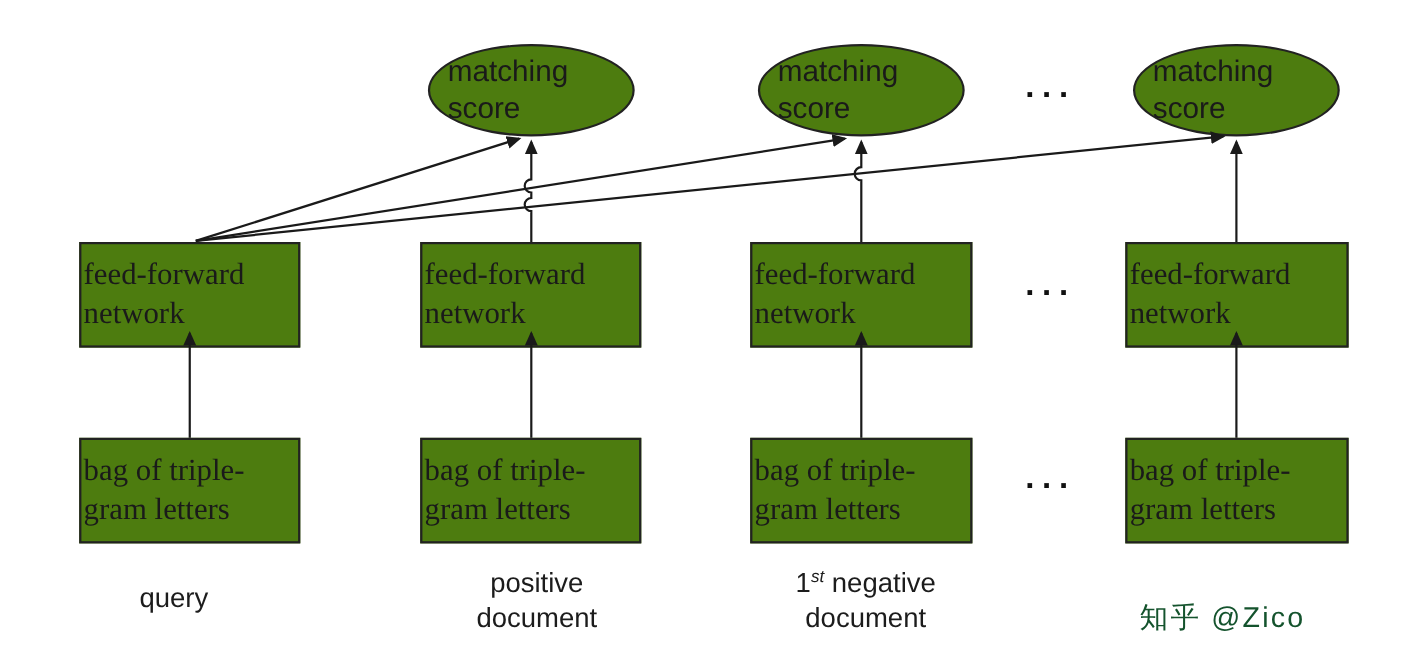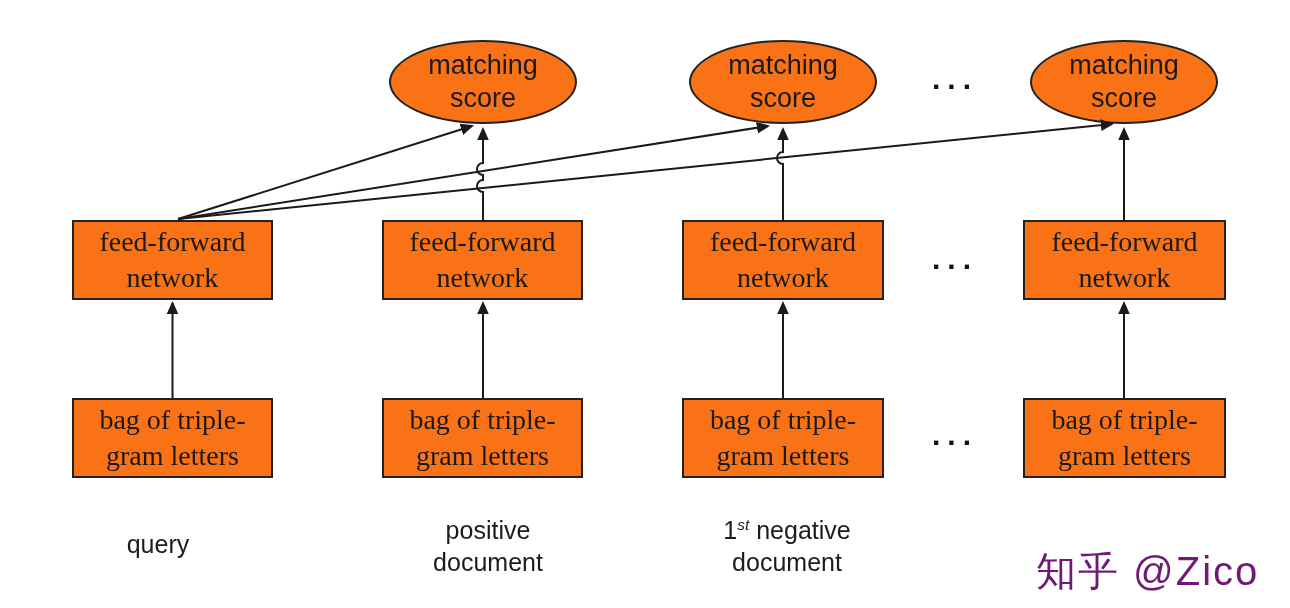--- a/index.html
+++ b/index.html
@@ -3,43 +3,43 @@
 <meta charset="utf-8">
 <style>
   html,body{margin:0;padding:0;background:#fff;}
   .canvas{
     position:relative;width:1290px;height:608px;background:#ffffff;
     overflow:hidden;font-family:"Liberation Sans",sans-serif;color:#1a1a1a;
   }
   .edges{position:absolute;left:0;top:0;width:1290px;height:608px;z-index:3;}
   .node{
     position:absolute;display:flex;align-items:center;justify-content:center;
-    text-align:center;box-sizing:border-box;background:#f97316;z-index:2;
+    text-align:left;box-sizing:border-box;background:#4d7c0f;z-index:2;
   }
   .box{
-    border:2px solid #222;height:80px;
+    border:2px solid #222;height:96px;
     font-family:"Liberation Serif",serif;font-size:28px;line-height:36px;
     padding:0 2px;
   }
   .ellipse{
     border:2px solid #222;border-radius:50%;width:188px;height:84px;
     font-size:27px;line-height:33px;padding:0 16px;
   }
   .caption{
     position:absolute;text-align:center;font-size:25px;line-height:32px;
     z-index:4;color:#1c1c1c;
   }
   .caption sup{font-size:62%;line-height:0;font-style:italic;}
   .dots{
     position:absolute;width:100px;text-align:center;font-size:30px;
     font-weight:bold;letter-spacing:7px;line-height:30px;color:#111;z-index:2;
   }
   .watermark{
-    position:absolute;left:1036px;top:544px;font-size:40px;letter-spacing:2px;
-    color:#701a75;z-index:1;white-space:nowrap;
+    position:absolute;left:1036px;top:544px;font-size:26px;letter-spacing:2px;
+    color:#14532d;z-index:1;white-space:nowrap;
   }
 </style>
 </head>
 <body>
 
 <div class="canvas">
 
   <div class="watermark">知乎 @Zico</div>
 
   <svg class="edges" viewBox="0 0 1290 608">

